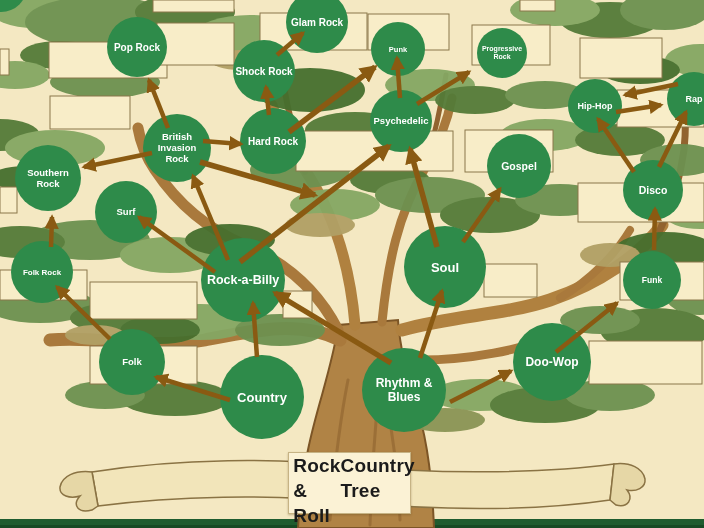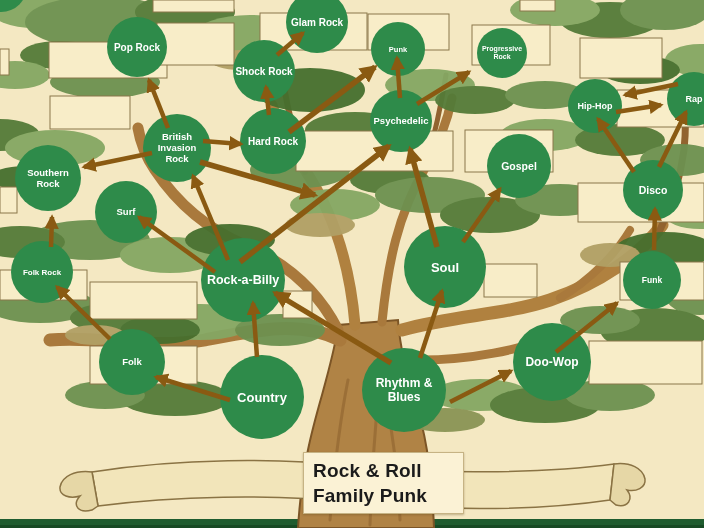--- a/index.html
+++ b/index.html
@@ -1,23 +1,23 @@
 <!DOCTYPE html>
 <html><head>
 <meta charset="utf-8">
 <style>
   html,body{margin:0;padding:0;background:#f4e8c2;}
   #stage{position:relative;width:704px;height:528px;overflow:hidden;font-family:"Liberation Sans",sans-serif;}
   #art{position:absolute;left:0;top:0;}
   .frame{fill:#f8edc8;stroke:#8a774a;stroke-width:1;}
   .node circle{stroke:none;}
   .node text{fill:#ffffff;font-weight:700;text-anchor:middle;font-family:"Liberation Sans",sans-serif;}
-  #title-box{position:absolute;left:288px;top:452px;width:161px;height:62px;background:#fbf2d5;
+  #title-box{position:absolute;left:288px;top:452px;width:123px;height:62px;background:#fbf2d5;
     border:1px solid #c6b384;box-shadow:0 1px 2px rgba(90,70,30,.35);
-    display:flex;flex-direction:column;justify-content:center;padding-left:9px;box-sizing:border-box;margin-left:15px;}
+    display:flex;flex-direction:row;justify-content:center;padding-left:9px;box-sizing:border-box;}
   #title-box div{font-size:19px;font-weight:700;line-height:1.32;color:#1b1b1b;letter-spacing:.2px;}
 </style>
 </head>
 <body>
 
 <div id="stage">
   <svg id="art" width="704" height="528" viewBox="0 0 704 528">
     <defs>
       <marker id="ah" markerWidth="3.6" markerHeight="3.4" refX="2.6" refY="1.6" orient="auto" markerUnits="strokeWidth">
         <path d="M0,0 L3.2,1.6 L0,3.2 Z" fill="#8a5a12"></path>
@@ -251,15 +251,15 @@
         <line x1="659" y1="167" x2="686" y2="112" stroke="#8a5a12" stroke-width="4.5" marker-end="url(#ah)"></line>
         <line x1="678" y1="84" x2="625" y2="95" stroke="#8a5a12" stroke-width="4.5" marker-end="url(#ah)"></line>
         <line x1="616" y1="112" x2="661" y2="105" stroke="#8a5a12" stroke-width="4.5" marker-end="url(#ah)"></line>
         <line x1="654" y1="250" x2="655" y2="209" stroke="#8a5a12" stroke-width="4.5" marker-end="url(#ah)"></line>
         <line x1="556" y1="352" x2="617" y2="303" stroke="#8a5a12" stroke-width="4.5" marker-end="url(#ah)"></line>
       </g>
   </svg>
 
   <div id="title-box" style="color: rgb(27, 27, 27);">
     <div>Rock &amp; Roll</div>
-    <div>Family Punk</div>
+    <div>Country Tree</div>
   </div>
 </div>
 
 </body></html>

